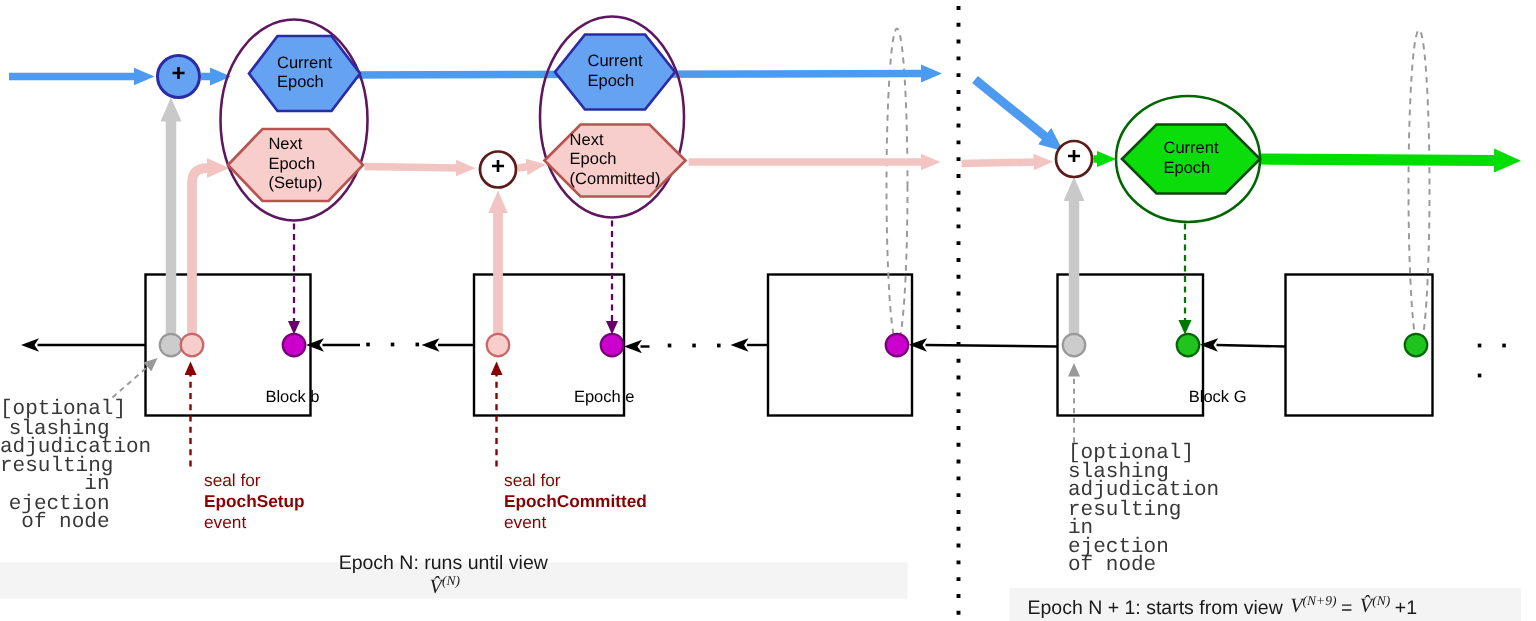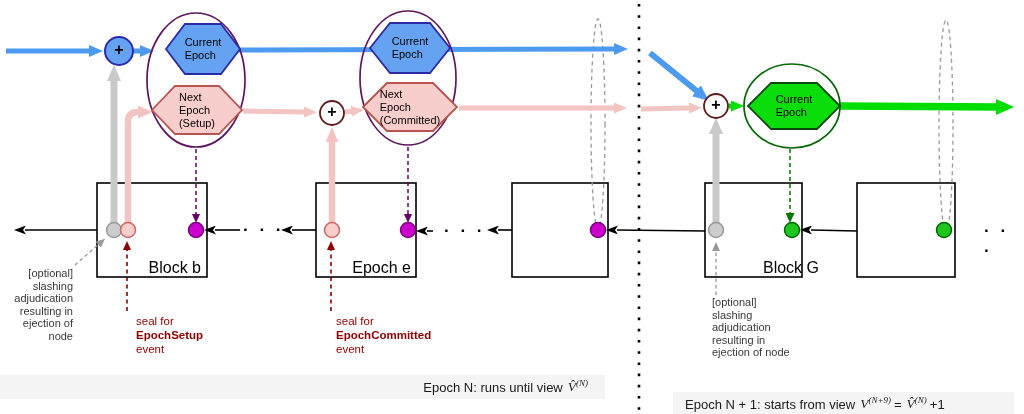--- a/index.html
+++ b/index.html
@@ -1,24 +1,24 @@
 <!DOCTYPE html>
 <html><head>
 <meta charset="utf-8">
 <style>
   html,body{margin:0;padding:0;background:#ffffff;}
   #stage{position:relative;width:1024px;height:414px;background:#ffffff;overflow:hidden;
          font-family:"Liberation Sans",sans-serif;}
   #stage svg{position:absolute;left:0;top:0;}
   .lbl{position:absolute;white-space:pre-line;color:#000;}
   .hexlbl{font-size:11px;line-height:13px;text-align:left;transform:translate(-50%,-50%);}
-  .blocklbl{font-size:16px;text-align:right;}
+  .blocklbl{font-size:11px;text-align:right;padding-left:12px;}
   .plus{font-size:16px;font-weight:700;transform:translate(-50%,-54%);}
   .dots{font-size:17px;font-weight:900;letter-spacing:3px;color:#000;}
-  .ann{font-size:11px;line-height:12.5px;color:#383838;}
+  .ann{font-size:14px;line-height:12.5px;color:#383838;font-family:Liberation Mono, monospace;}
   .ann-r{text-align:right;}
   .seal{font-size:11.5px;line-height:14px;color:#8B0000;margin-left:16px;}
   .seal b{font-weight:700;}
   .bar{position:absolute;height:24px;background:#f4f4f4;color:#1a1a1a;font-size:13px;
        display:flex;align-items:center;}
   .bar .formula i{font-family:"Liberation Serif",serif;font-size:13.5px;}
   .bar sup{font-size:9px;font-style:italic;font-family:"Liberation Serif",serif;}
   .bar-left{justify-content:flex-end;padding-right:14px;}
   .bar-right{padding-left:12px;}
   .sp{margin:0 3px 0 5px;text-align:right;}
@@ -172,21 +172,21 @@
 <div class="lbl ann" style="left:712px;top:296px;width:90px;">[optional]
 slashing
 adjudication
 resulting in
 ejection of node</div>
 
 <div class="lbl seal" style="left:120px;top:314px;"><span>seal for</span><br><b>EpochSetup</b><br><span>event</span></div>
 
 <div class="lbl seal" style="left:320px;top:314px;"><span>seal for</span><br><b>EpochCommitted</b><br><span>event</span></div>
 
-<div class="bar bar-left" style="left:0px;top:375px;width:591px;">
+<div class="bar bar-left" style="left:0px;top:375px;width:591px;flex-direction:column;">
   <span>Epoch N: runs until view</span>
       <span class="formula sp"><i>V̂</i><sup>(N)</sup></span>
 </div>
 <div class="bar bar-right" style="left:673px;top:392px;width:329px;">
   <span>Epoch N + 1: starts from view</span>
       <span class="formula sp"><i>V</i><sup>(N+9)</sup></span>
       <span>=</span>
       <span class="formula sp"><i>V̂</i><sup>(N)</sup></span>
       <span>+1</span>
 </div>

